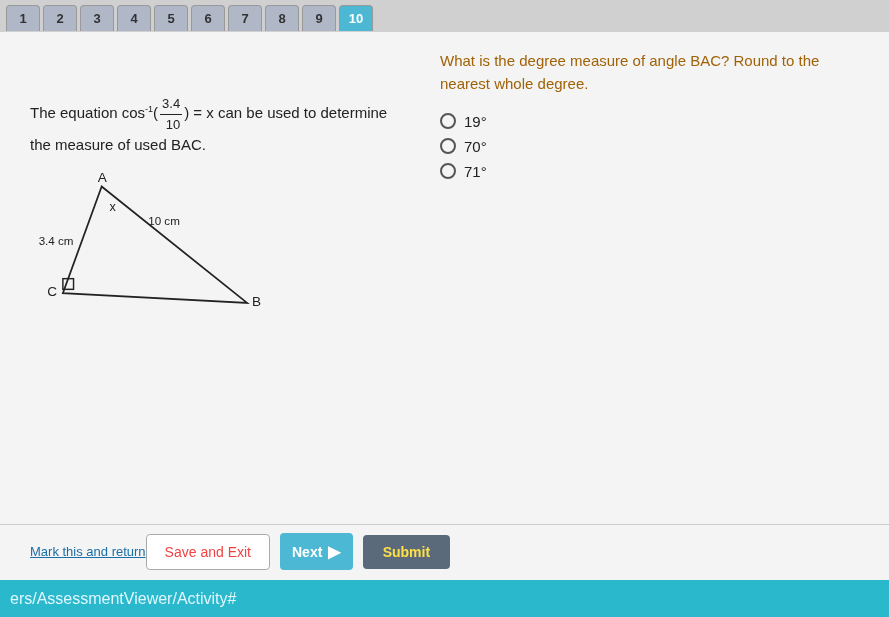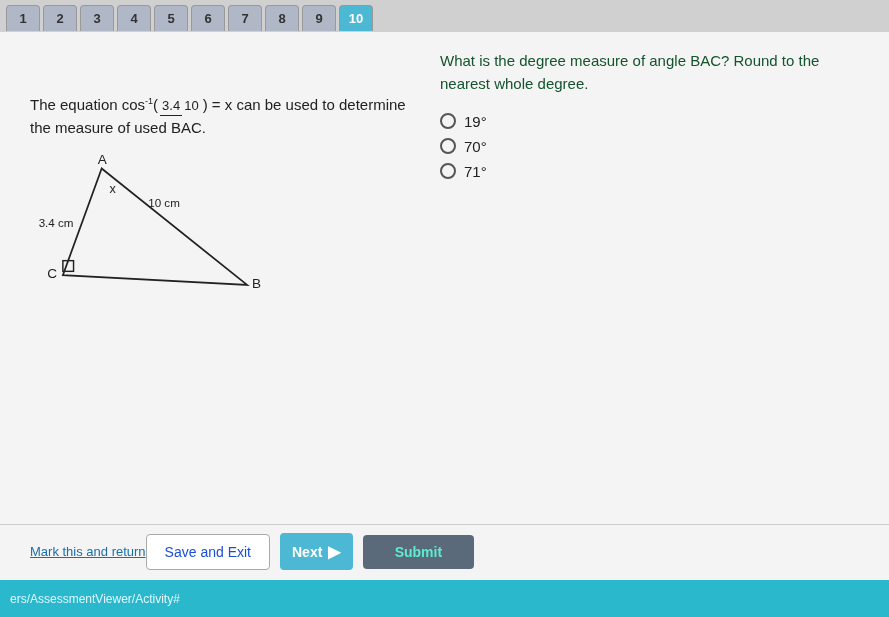--- a/index.html
+++ b/index.html
@@ -82,22 +82,22 @@
 
     .equation-text {
       font-size: 15px;
       color: #222;
       line-height: 1.5;
       margin-bottom: 10px;
     }
 
     .fraction-eq {
       display: inline-flex;
-      flex-direction: row;
-      align-items: flex-start;
+      flex-direction: column;
+      align-items: flex-end;
       vertical-align: middle;
       margin: 0 2px;
       font-size: 14px;
     }
 
     .fraction-eq .num {
       border-bottom: 1px solid #222;
       padding: 0 2px;
       font-size: 13px;
     }
@@ -116,21 +116,21 @@
     }
 
     .diagram svg {
       width: 100%;
       height: 100%;
     }
 
     
     .question-text {
       font-size: 15px;
-      color: #14532d;
+      color: #a16207;
       line-height: 1.5;
       margin-bottom: 18px;
     }
 
     .options-list {
       list-style: none;
       display: flex;
       flex-direction: column;
       gap: 8px;
     }
@@ -175,21 +175,21 @@
       gap: 10px;
     }
 
     .btn-save {
       padding: 9px 18px;
       background: white;
       border: 1px solid #aaa;
       border-radius: 4px;
       font-size: 14px;
       cursor: pointer;
-      color: #1d4ed8;
+      color: #ef4444;
     }
 
     .btn-next {
       padding: 9px 12px;
       background: #4db8d4;
       border: none;
       border-radius: 4px;
       font-size: 14px;
       cursor: pointer;
       color: white;
@@ -197,45 +197,45 @@
       display: flex;
       align-items: center;
       gap: 6px;
     }
 
     .btn-next .arrow {
       font-size: 16px;
     }
 
     .btn-submit {
-      padding: 9px 32px;
+      padding: 9px 20px;
       background: #5a6a7a;
       border: none;
       border-radius: 4px;
       font-size: 14px;
       cursor: pointer;
-      color: #5eead4;
+      color: #fde047;
       font-weight: bold;
     }
 
     
     .browser-bar {
       position: absolute;
       bottom: 0;
       left: 0;
       width: 100%;
       height: 37px;
       background: #2ab8cc;
       display: flex;
       align-items: center;
       padding: 0 10px;
     }
 
     .url-text {
-      font-size: 12px;
+      font-size: 16px;
       color: #e0f8ff;
     }
 
     sup {
       font-size: 9px;
     }
   </style>
 </head>
 <body>
 

